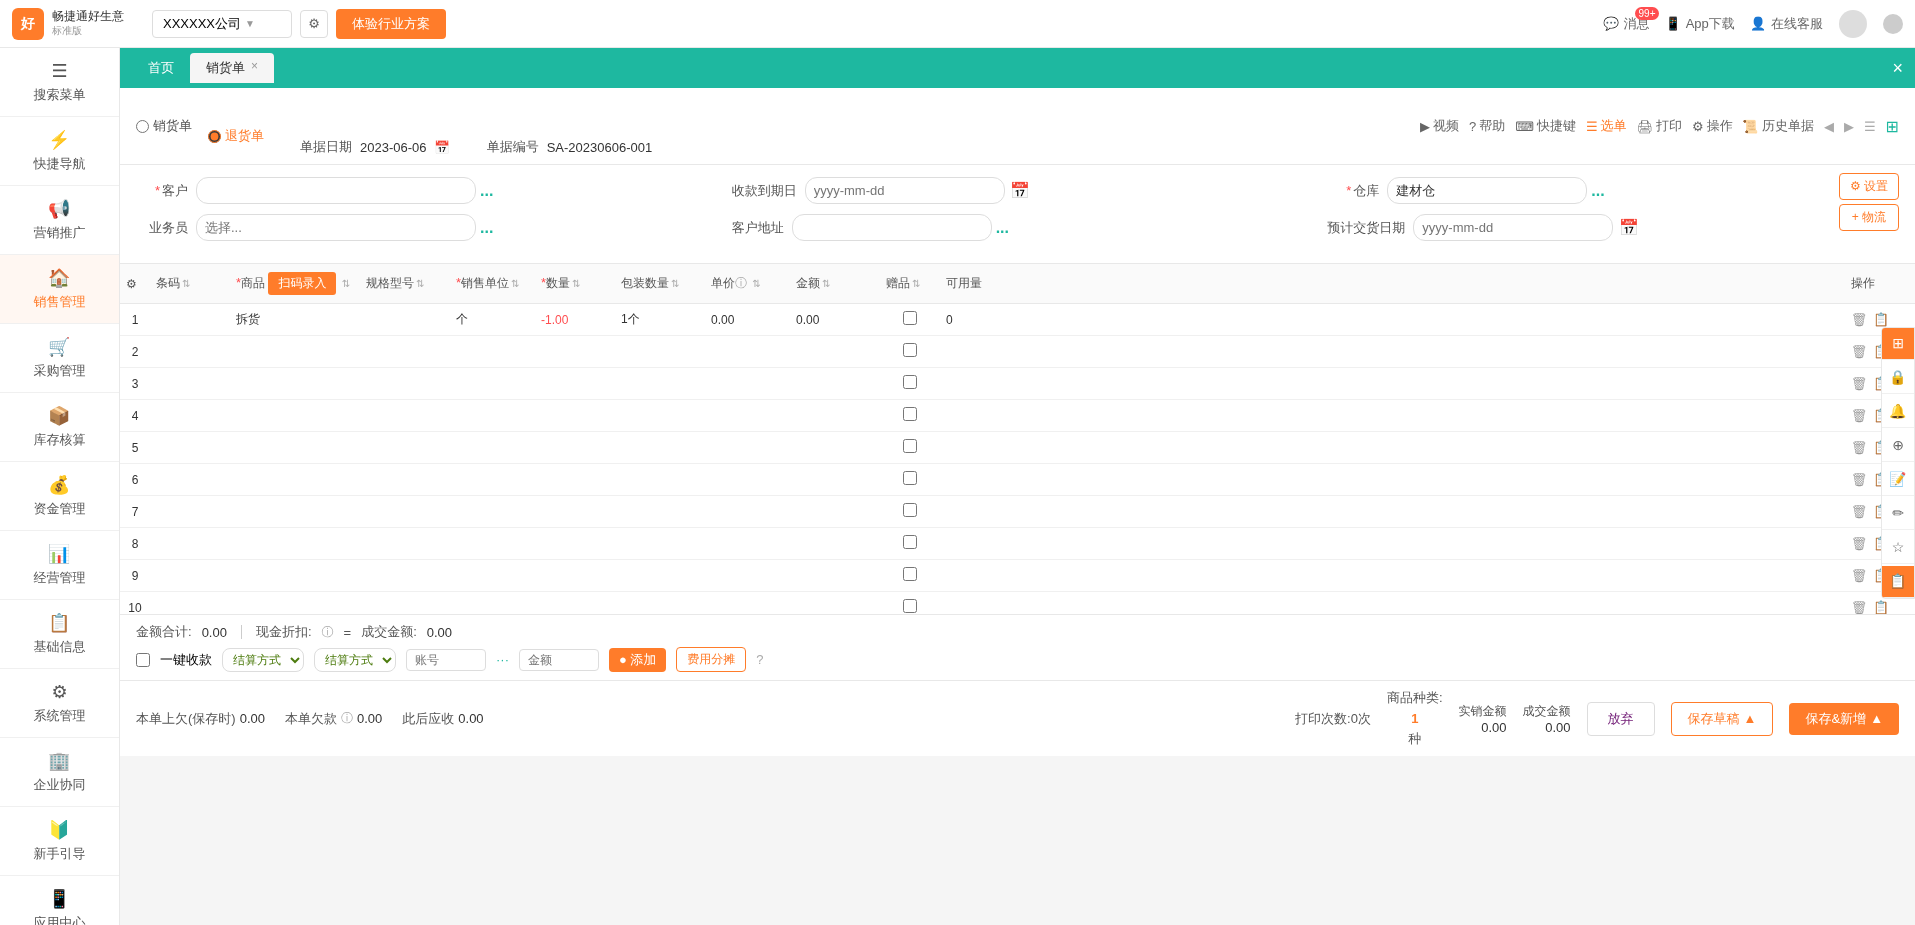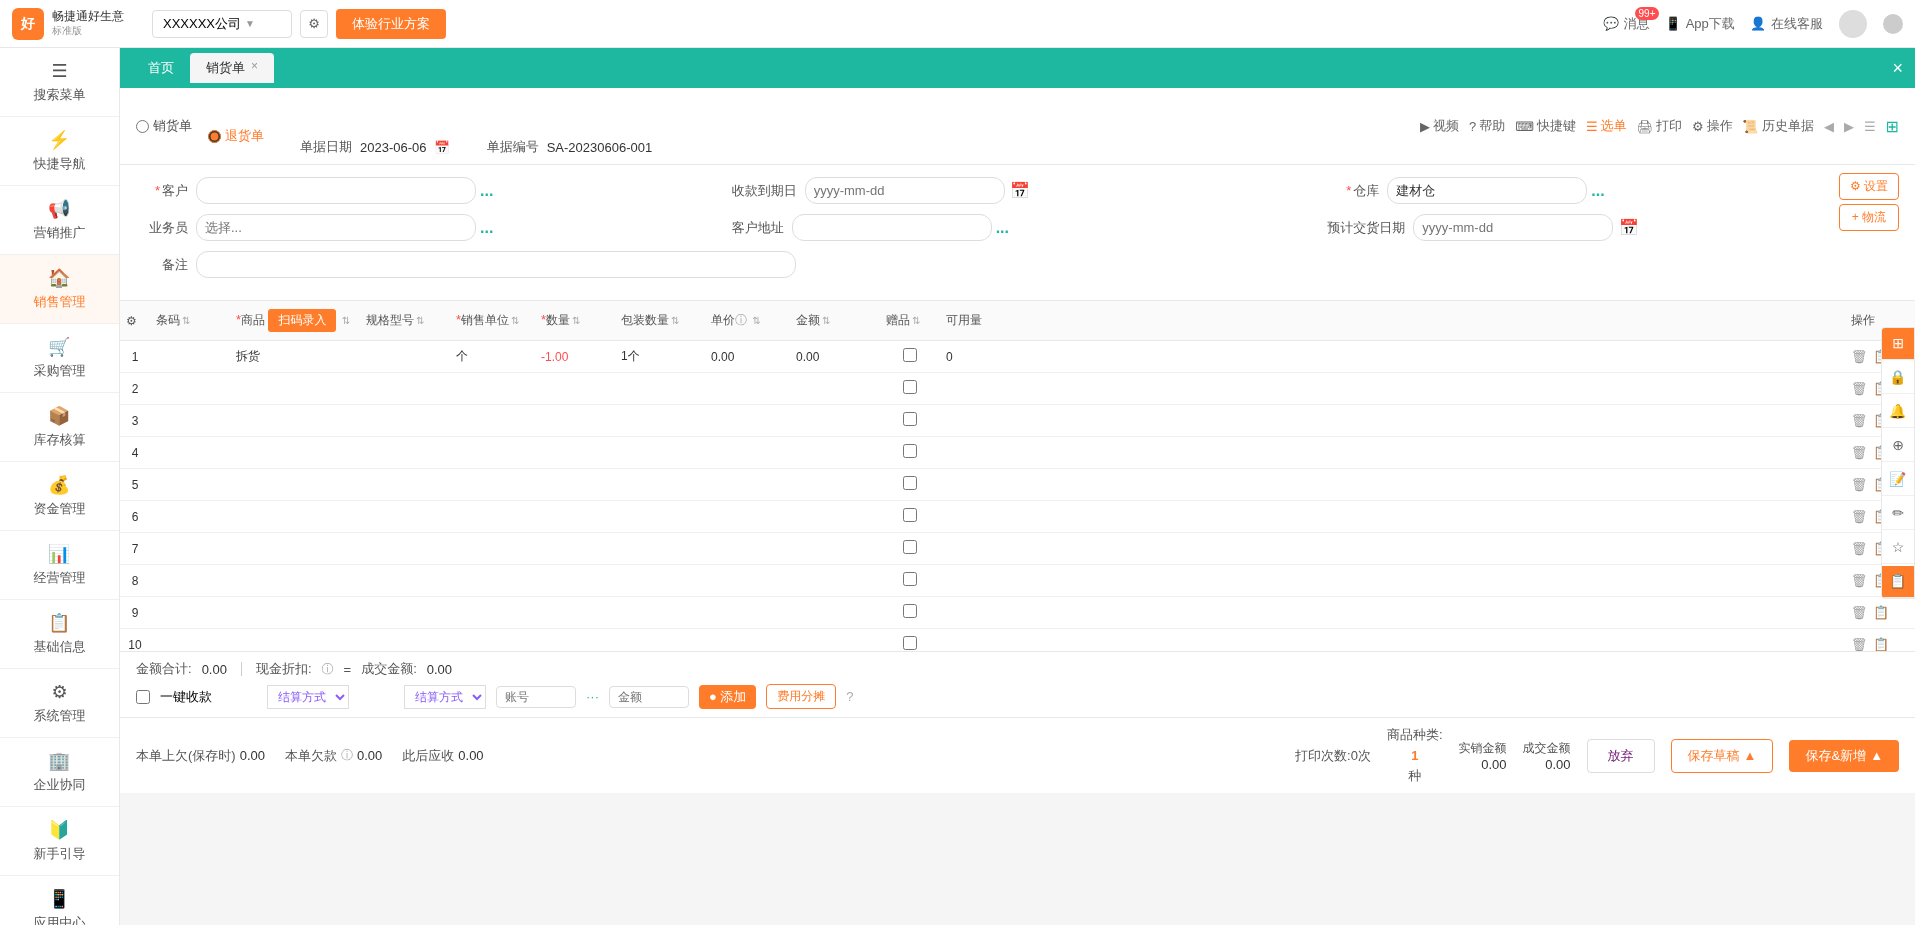--- a/index.html
+++ b/index.html
@@ -190,22 +190,22 @@
     .summary-row {
       display: flex; align-items: center; gap: 10px;
       color: #555; font-size: 12px;
     }
     .summary-val { color: #333; font-weight: 500; }
     .payment-row {
       display: flex; align-items: center; gap: 10px; margin-top: 6px;
     }
     .checkbox-small { width: 14px; height: 14px; cursor: pointer; }
     .select-field {
-      border: 1px solid #ddd; border-radius: 0; padding: 3px 6px;
-      font-size: 12px; color: #8b5cf6; background: #fff; margin-left: 45px;
+      border: 1px solid #ddd; border-radius: 8px; padding: 3px 6px;
+      font-size: 12px; color: #4d7c0f; background: #fff;
     }
     .input-small {
       border: 1px solid #ddd; border-radius: 4px; padding: 3px 8px;
       font-size: 12px; color: #333; width: 80px;
     }
     .add-btn {
       background: #ff7c2a; color: #fff; border: none;
       padding: 3px 10px; border-radius: 4px; cursor: pointer; font-size: 12px;
     }
     .fee-btn {
@@ -471,26 +471,20 @@
             <span class="field-dots">...</span>
           </div>
           <div class="field-divider"></div>
           <div class="field-group">
             <label class="field-label">预计交货日期</label>
             <input class="field-input" type="text" placeholder="yyyy-mm-dd" style="max-width: 200px;">
             <span class="cal-icon">📅</span>
           </div>
         </div>
 
-        <div class="field-row">
-          <div class="field-group">
-            <label class="field-label">备注</label>
-            <input class="field-input" type="text" style="max-width: 600px;">
-          </div>
-        </div>
 
         <div style="position:absolute; right:16px; top:8px; display:flex; flex-direction:column; gap:4px;">
           <button class="set-btn">⚙ 设置</button>
           <button class="set-btn">+ 物流</button>
         </div>
       </div>
 
       <div class="table-section">
         <div class="table-container">
           <table class="data-table">

